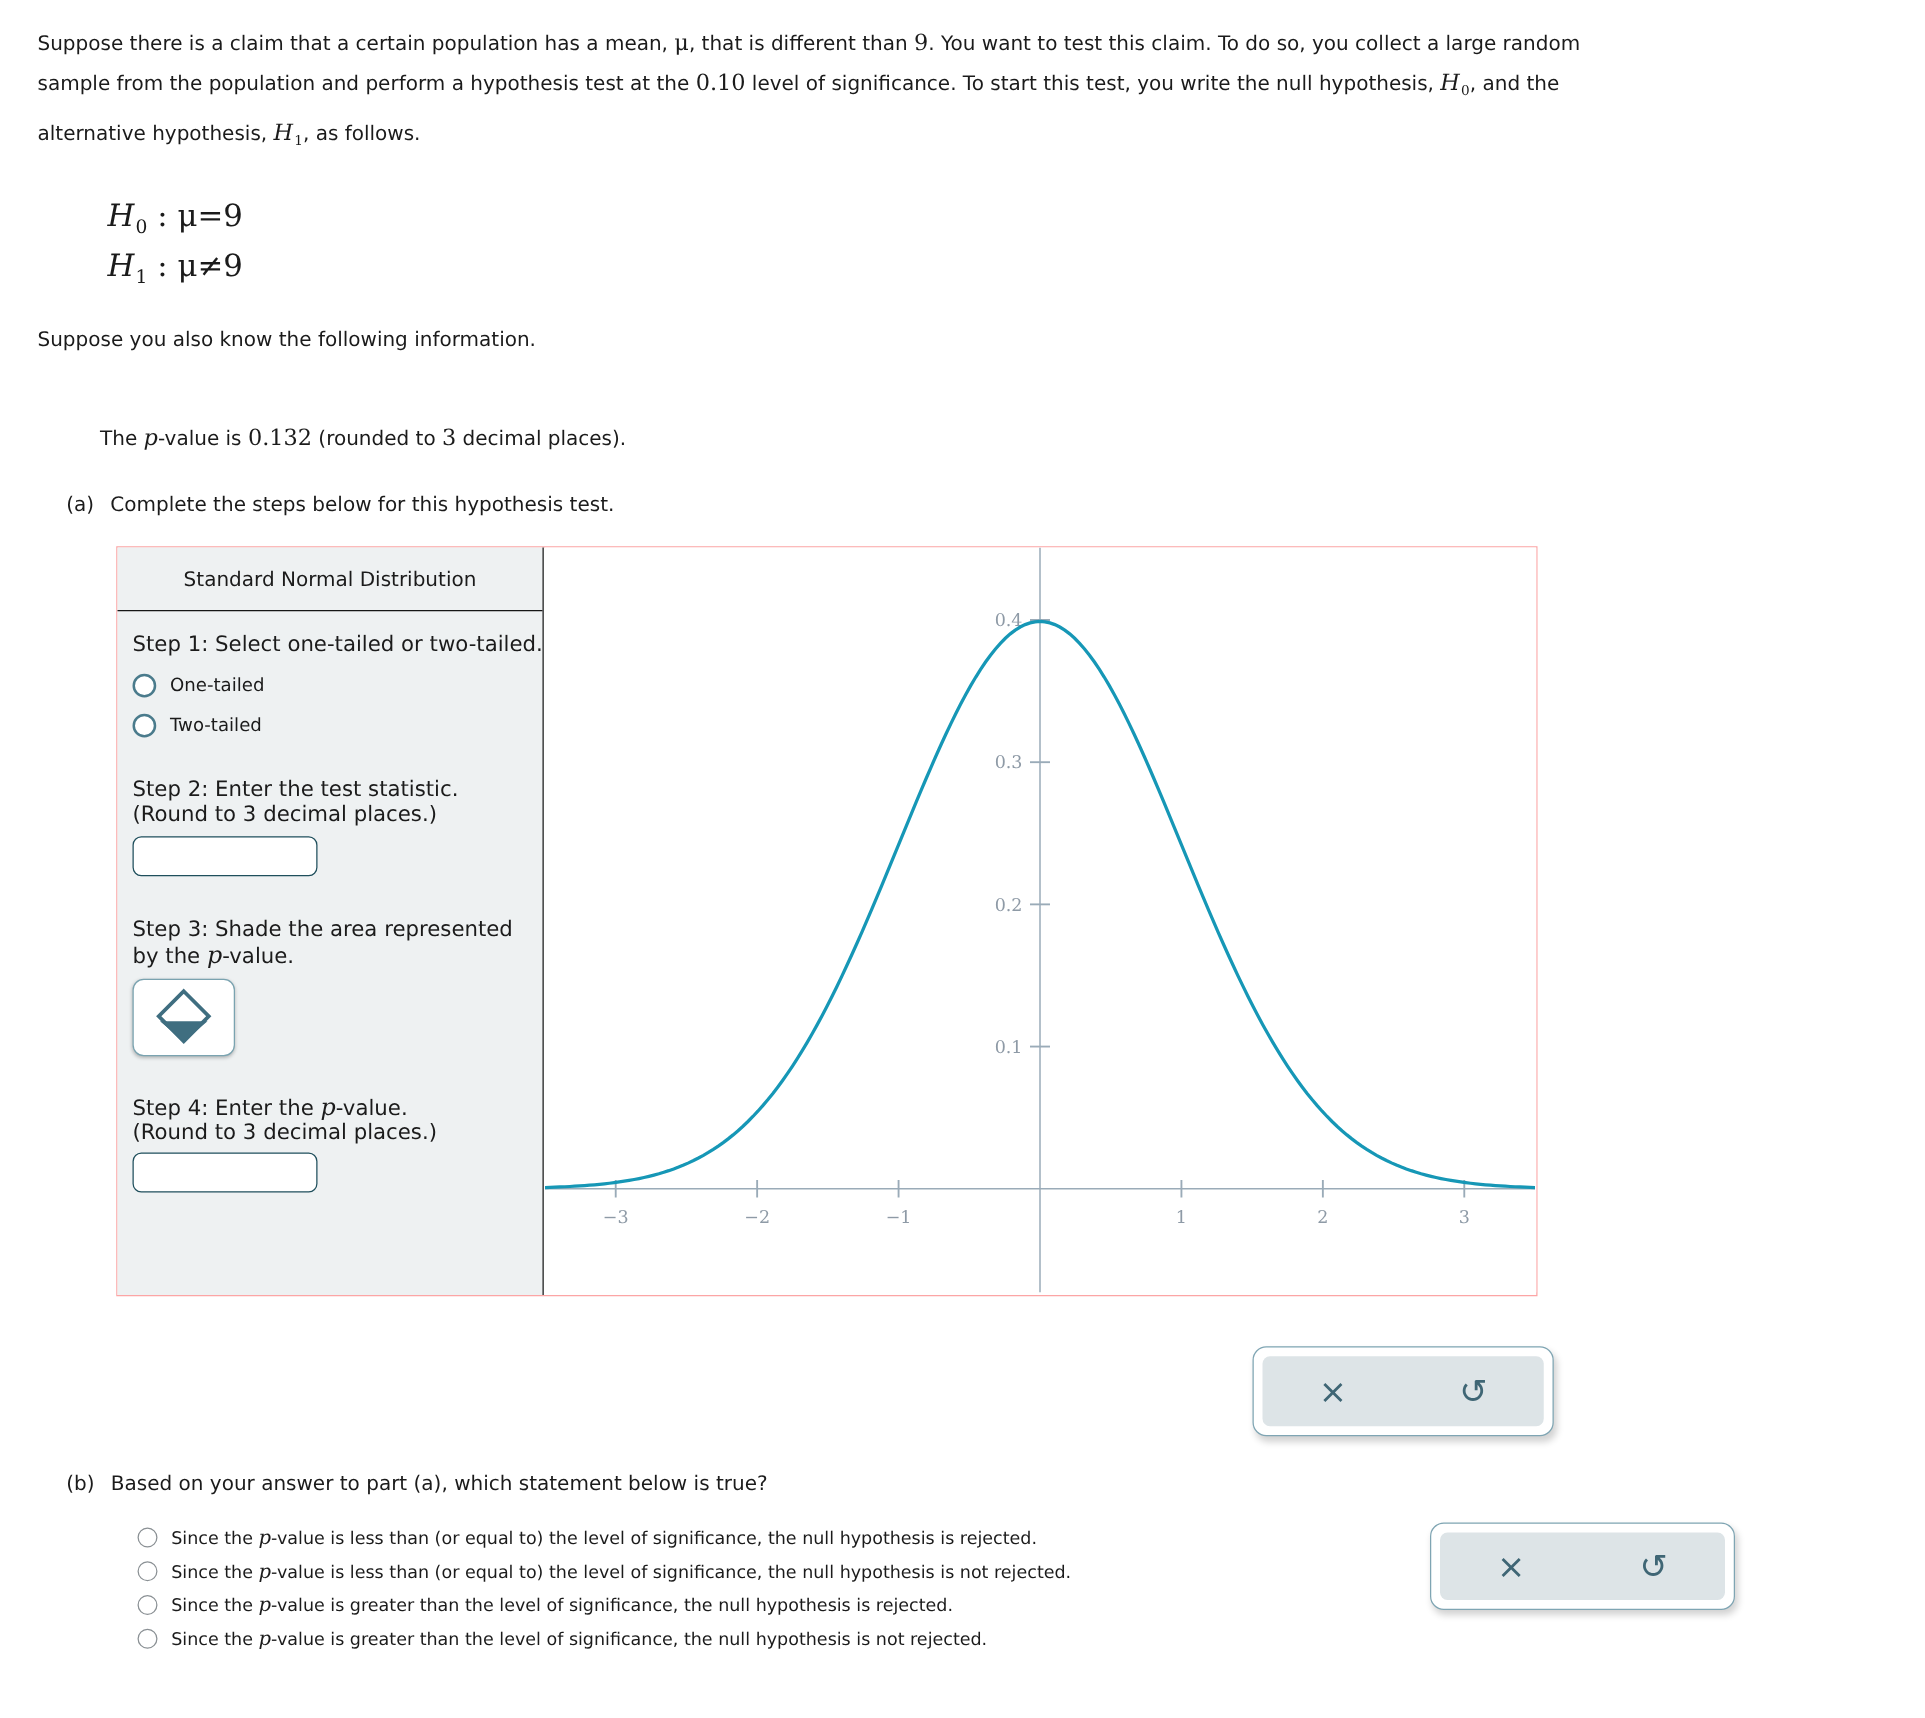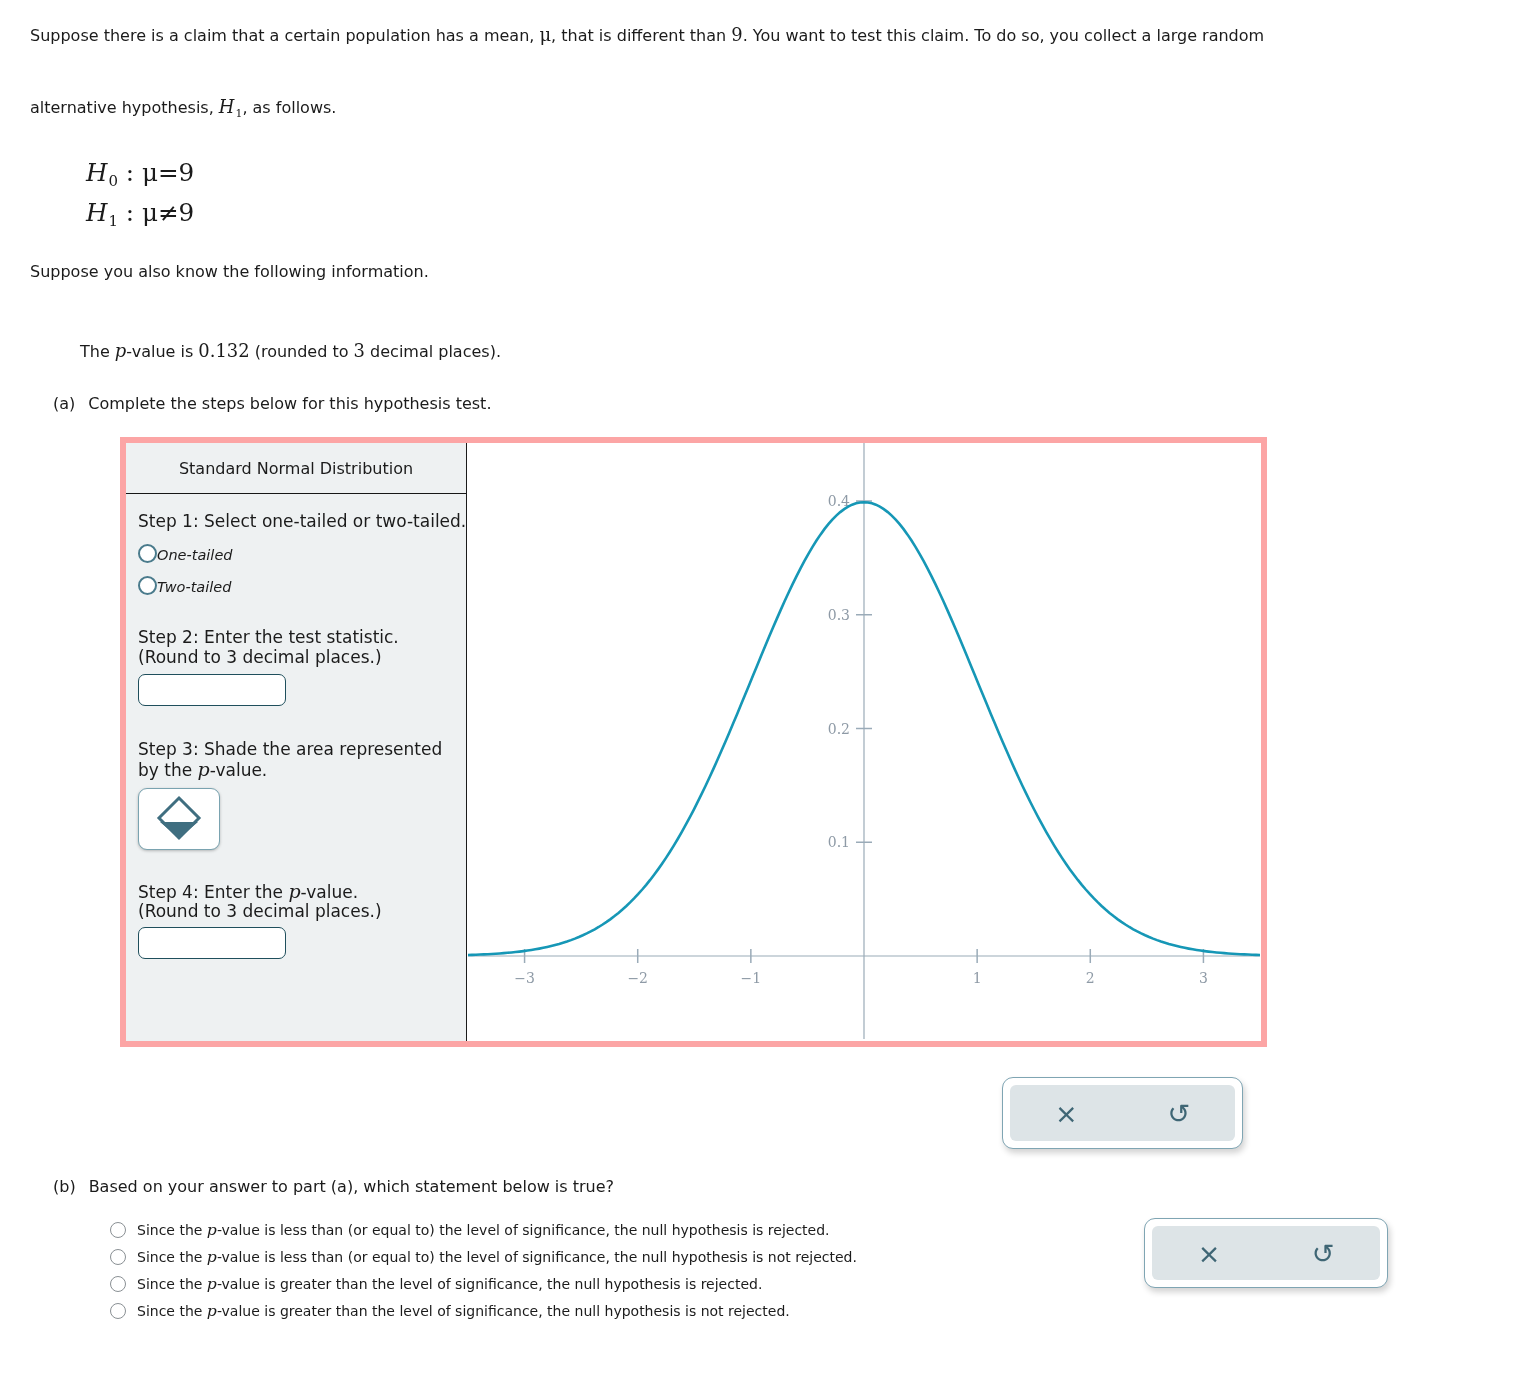--- a/index.html
+++ b/index.html
@@ -8,26 +8,26 @@
   .abs{position:absolute;}
   .nowrap{white-space:nowrap;}
   .intro{font-size:16px;}
   .seg-math{font-family:"DejaVu Serif","Liberation Serif",serif;font-size:1.12em;}
   .seg-mathit{font-family:"DejaVu Serif","Liberation Serif",serif;font-style:italic;font-size:1.12em;}
   sub.seg-sub{font-size:68%;margin-left:1px;}
   .hyp{font-size:22px;}
   .part-row{display:inline-flex;gap:13px;font-size:16px;}
 
   
-  .widget{left:120px;top:437px;width:1135px;height:598px;border:6px solid #fca5a5;background:#ffffff;}
+  .widget{left:93px;top:437px;width:1135px;height:598px;border:1px solid #fca5a5;background:#ffffff;}
   .panel{position:absolute;left:0;top:0;width:341px;height:100%;background:#eef1f2;border-right:1px solid #1b1b1b;box-sizing:border-box;}
   .panel-title{position:absolute;left:0;top:0;width:100%;height:51px;border-bottom:1px solid #161616;
                display:flex;align-items:center;justify-content:center;font-size:16px;box-sizing:border-box;}
   .step-label{font-size:17px;line-height:20px;}
-  .radio-row{display:flex;align-items:flex-end;cursor:pointer;font-style:italic;}
+  .radio-row{display:flex;align-items:center;gap:11px;cursor:pointer;}
   .radio-teal{width:15px;height:15px;border-radius:50%;border:2.5px solid #4a7b8c;background:#ffffff;flex:0 0 auto;}
   .radio-label{font-size:14.5px;}
   .ans-input{width:130px;height:30px;border:1.6px solid #1f4f5c;border-radius:7px;background:#ffffff;
              font-size:15px;padding:0 8px;font-family:inherit;}
   .shade-btn{width:82px;height:62px;background:#ffffff;border:1px solid #7aa3b0;border-radius:9px;
              display:flex;align-items:center;justify-content:center;cursor:pointer;
              box-shadow:0 1px 3px rgba(0,0,0,0.25);}
   .chart{position:absolute;left:342px;top:0;width:793px;height:596px;background:#ffffff;cursor:crosshair;}
 
   
@@ -41,20 +41,21 @@
   .optb-row{display:flex;align-items:center;gap:11px;height:27px;cursor:pointer;}
   .radio-gray{width:14px;height:14px;border-radius:50%;border:1.5px solid #8a9094;background:#ffffff;flex:0 0 auto;}
   .optb-text{font-size:14px;}
 </style>
 </head>
 <body>
 
 <div id="root">
 
   <div class="abs intro nowrap" style="left:30px;top:24px"><span>Suppose there is a claim that a certain population has a mean, </span><span class="seg-math">μ</span><span>, that is different than </span><span class="seg-math">9</span><span>. You want to test this claim. To do so, you collect a large random</span></div>
+  <div class="abs intro nowrap" style="left:30px;top:56px"><span>sample from the population and perform a hypothesis test at the </span><span class="seg-math">0.10</span><span> level of significance. To start this test, you write the null hypothesis, </span><span class="seg-mathit">H</span><sub class="seg-sub seg-math">0</sub><span>, and the</span></div>
   <div class="abs intro nowrap" style="left:30px;top:96px"><span>alternative hypothesis, </span><span class="seg-mathit">H</span><sub class="seg-sub seg-math">1</sub><span>, as follows.</span></div>
 
   <div class="abs hyp nowrap" style="left:86px;top:158px"><span class="seg-mathit">H</span><sub class="seg-sub seg-math">0</sub><span class="seg-math"> : μ=9</span></div>
   <div class="abs hyp nowrap" style="left:86px;top:198px"><span class="seg-mathit">H</span><sub class="seg-sub seg-math">1</sub><span class="seg-math"> : μ≠9</span></div>
 
   <div class="abs intro nowrap" style="left:30px;top:262px">Suppose you also know the following information.</div>
   <div class="abs intro nowrap" style="left:80px;top:340px"><span>The </span><span class="seg-mathit">p</span><span>-value is </span><span class="seg-math">0.132</span><span> (rounded to </span><span class="seg-math">3</span><span> decimal places).</span></div>
 
   <div class="abs part-row nowrap" style="left:53px;top:394px">
     <span>(a)</span>

